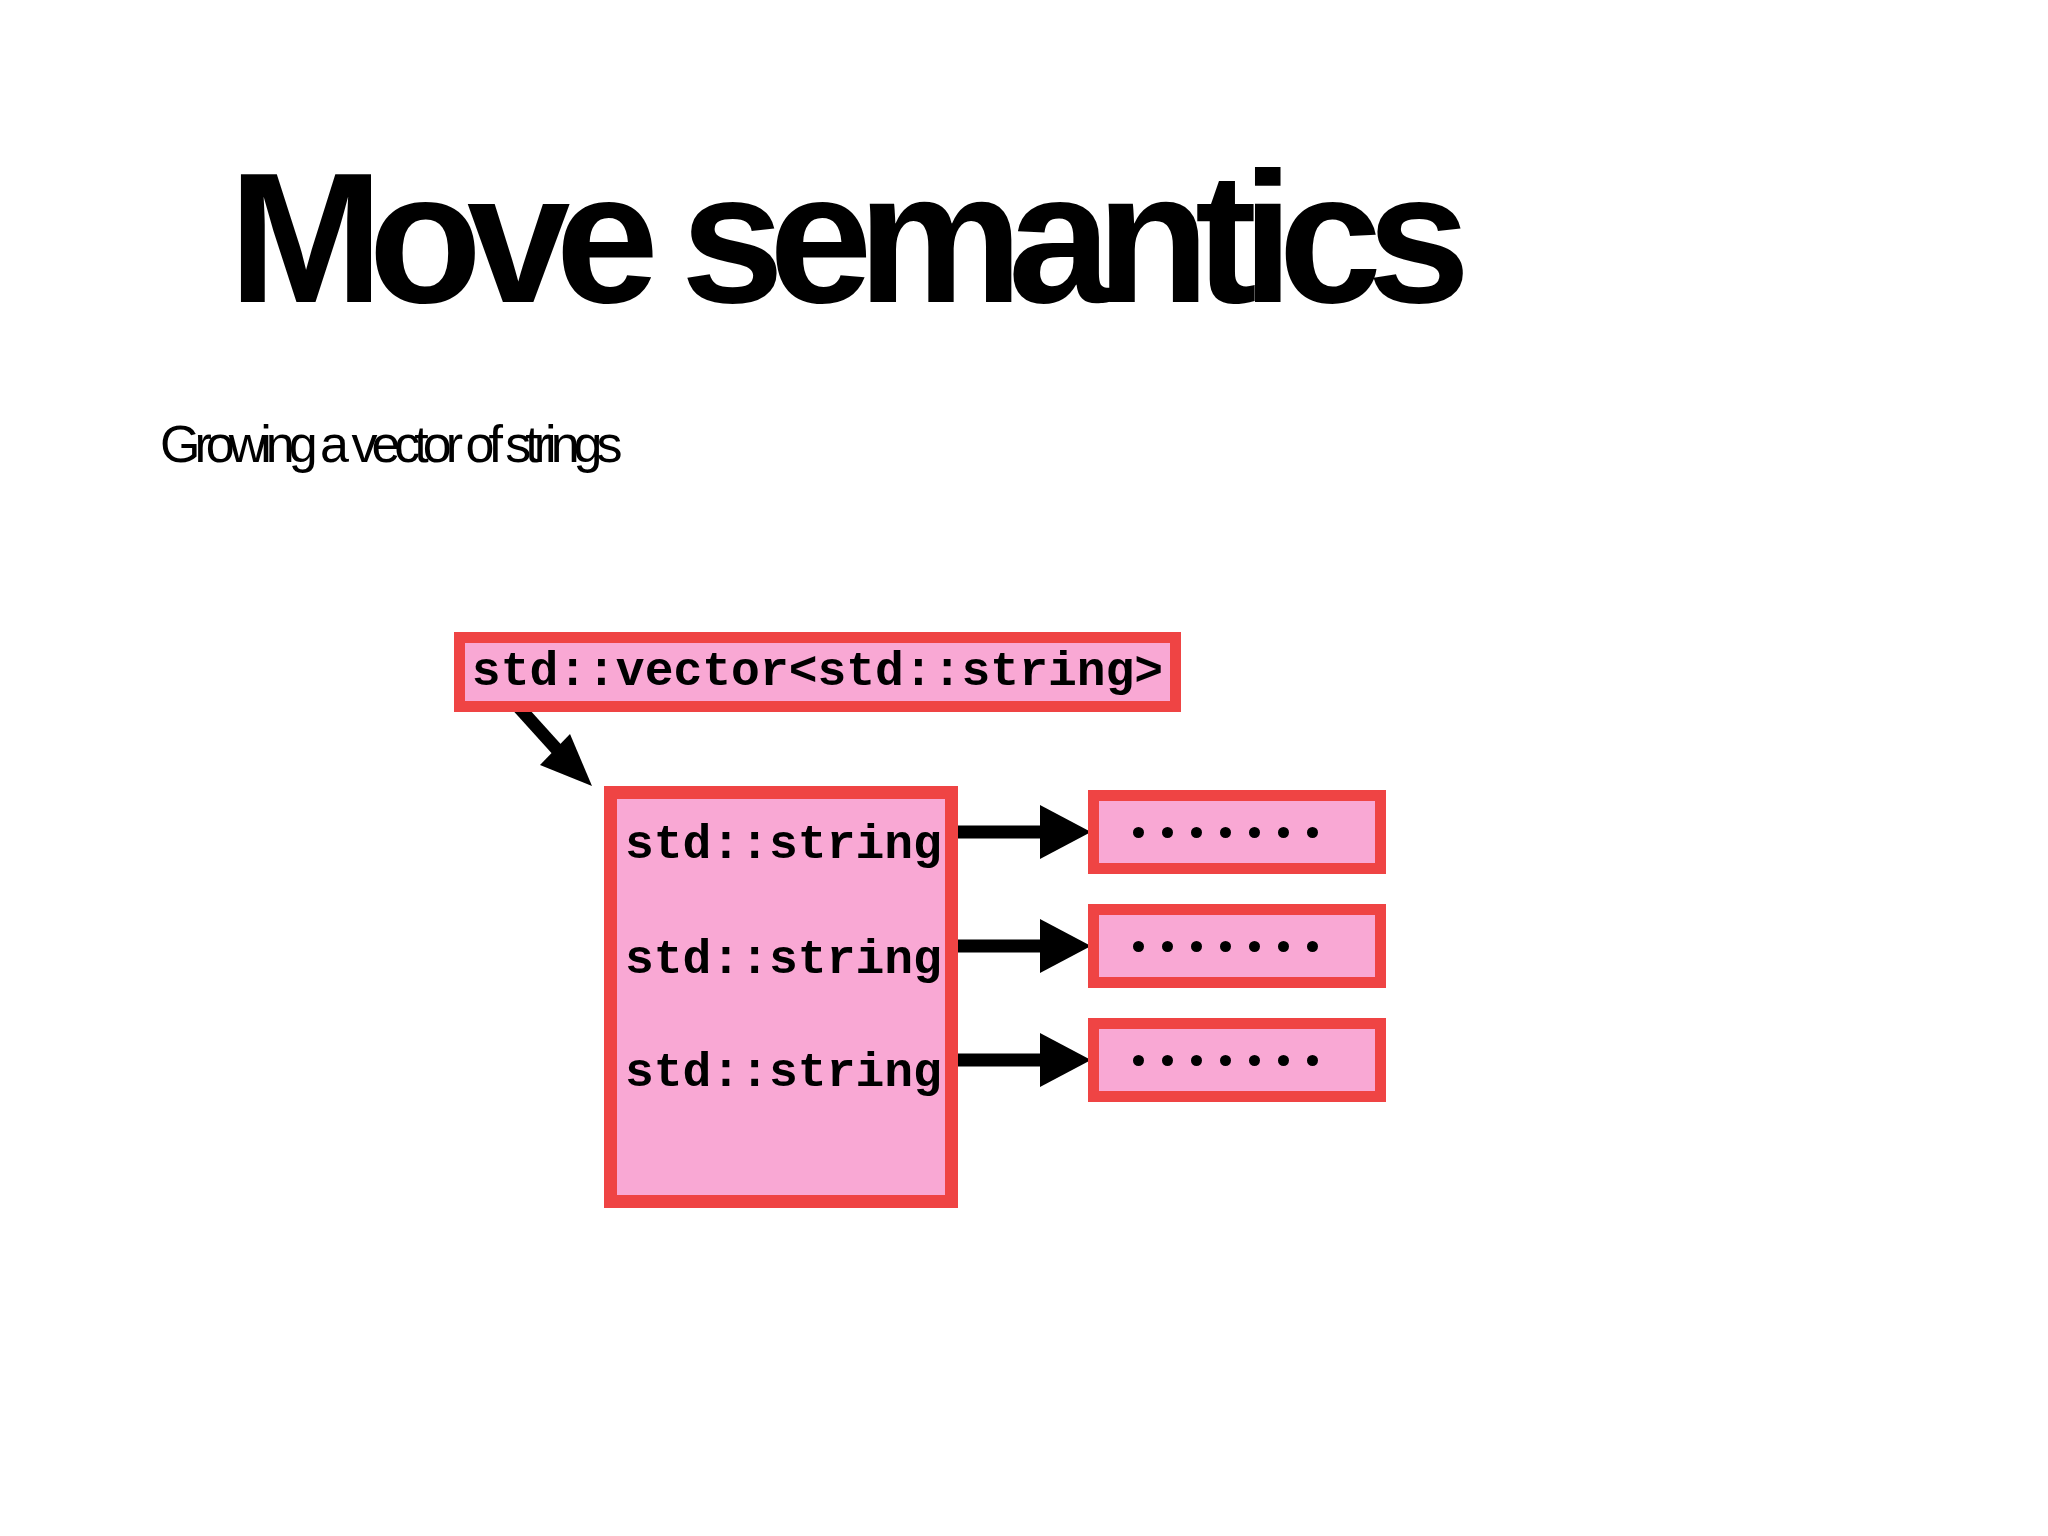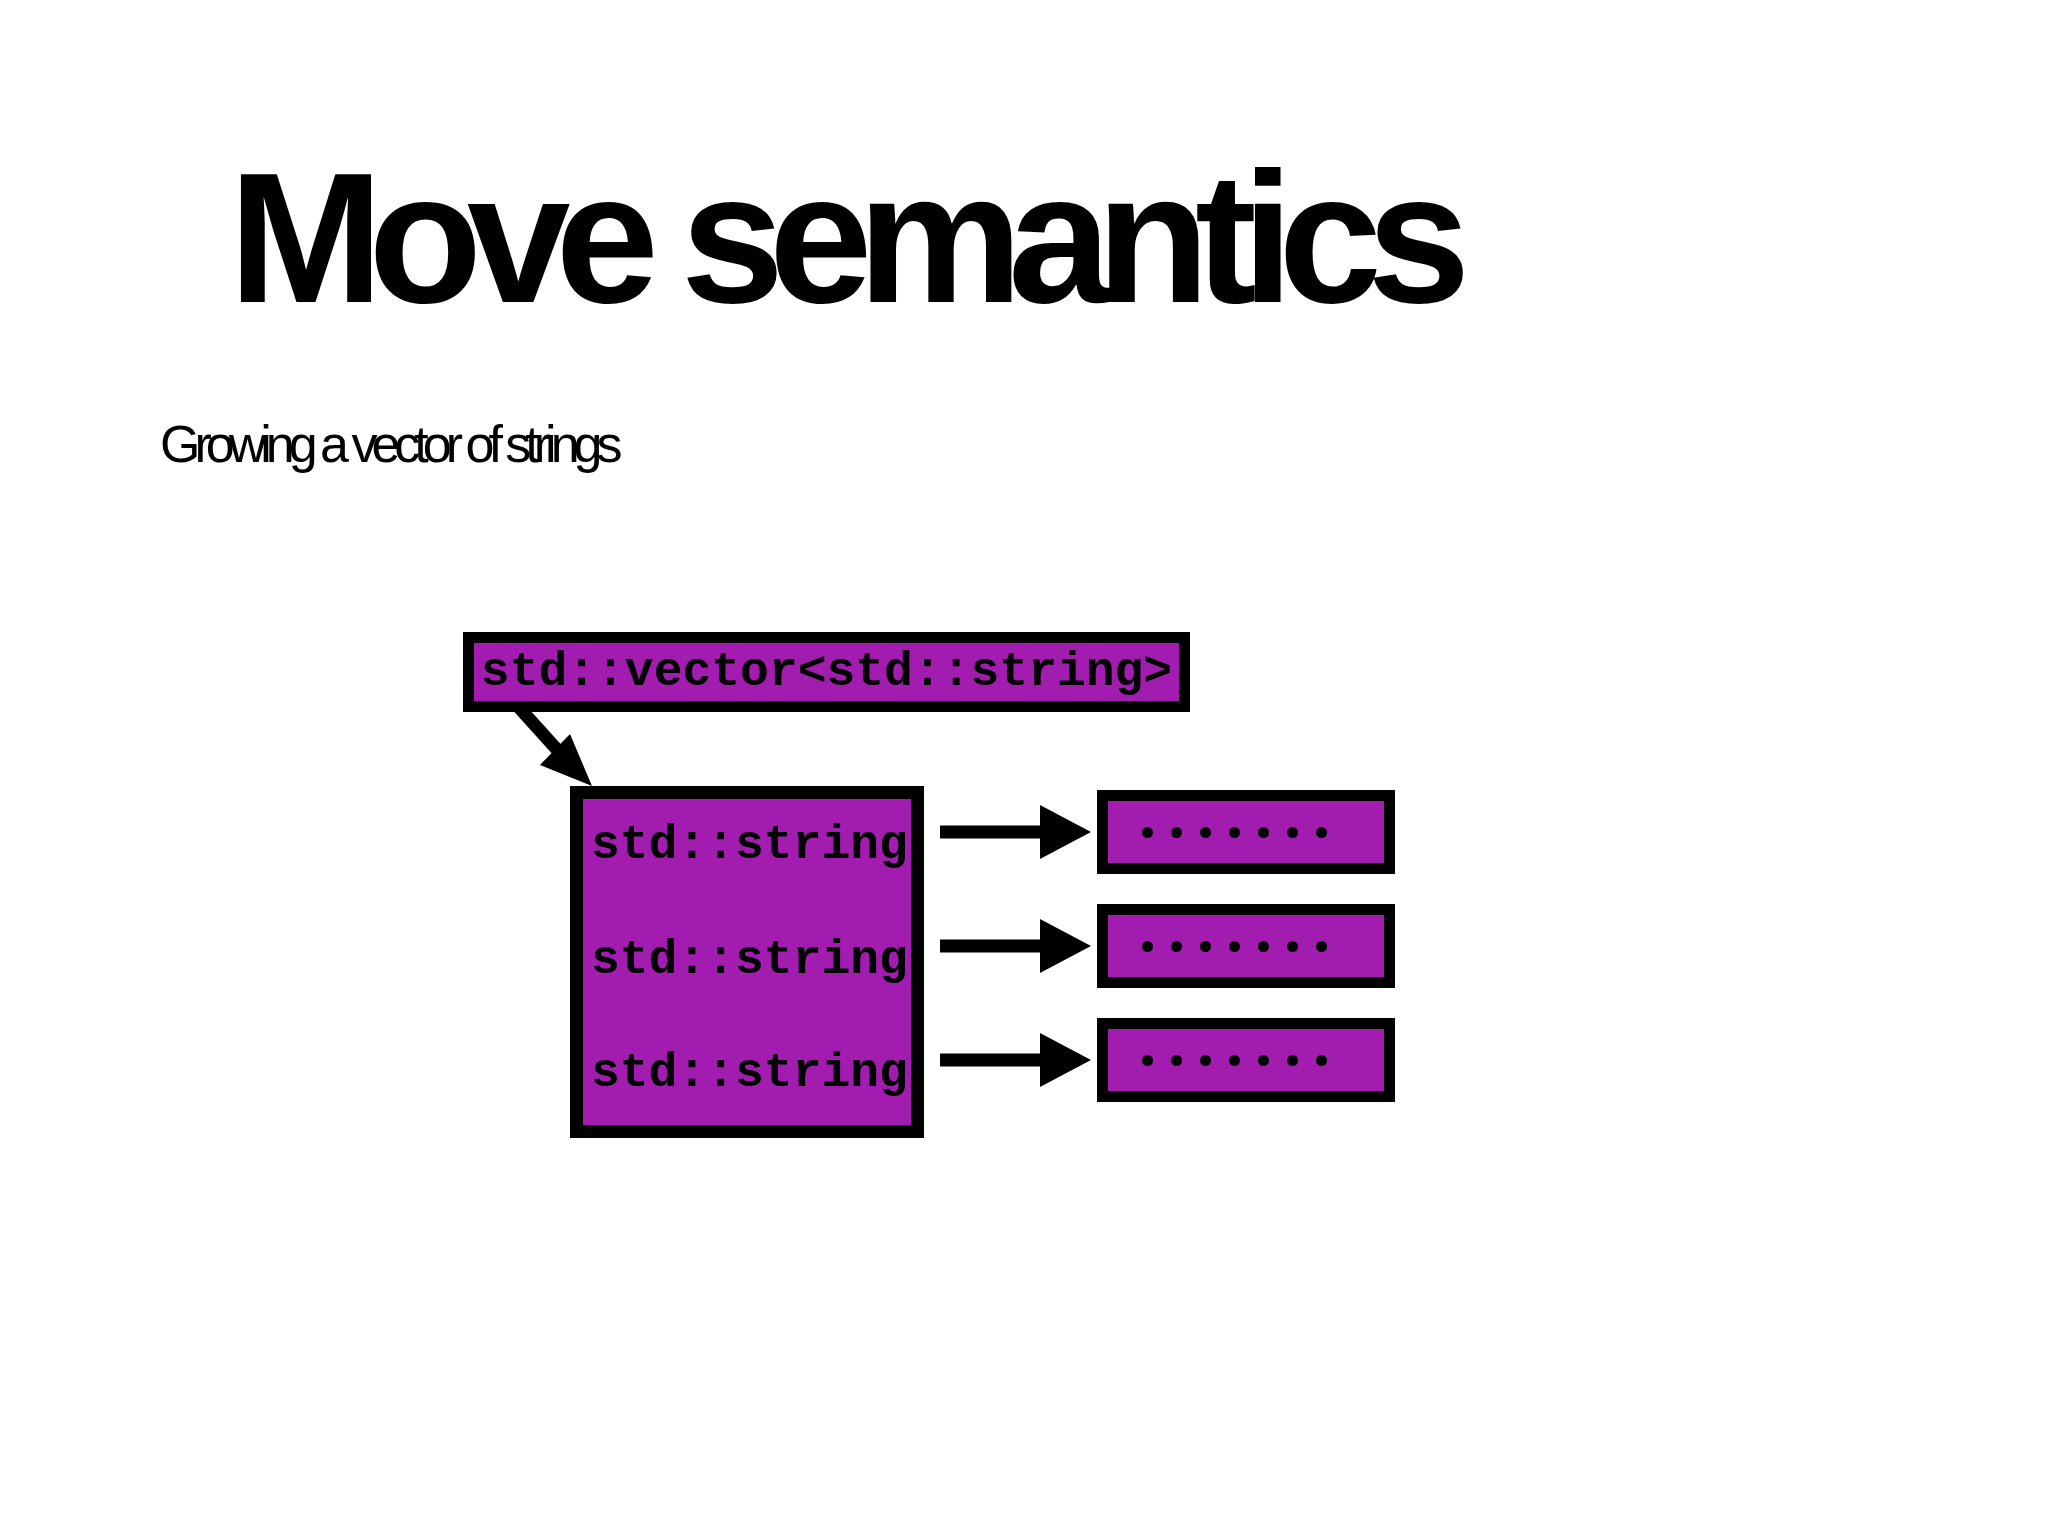--- a/index.html
+++ b/index.html
@@ -38,44 +38,43 @@
     position: absolute;
     top: 0; left: 0;
     width: 2048px; height: 1536px;
     z-index: 1;
     pointer-events: none;
   }
   .arrows line { stroke: #000000; stroke-width: 13; }
   .arrows polygon { fill: #000000; }
   .box {
     position: absolute;
-    background: #a21caf;
-    border: 11px solid #000000;
+    background: #f9a8d4;
+    border: 11px solid #ef4444;
     z-index: 2;
-    margin-left: 9px;
   }
   .mono {
     font-family: "Liberation Mono", "DejaVu Sans Mono", monospace;
     font-weight: 700;
     font-size: 48px;
     white-space: nowrap;
   }
   .vector-box {
     left: 454px; top: 632px;
     width: 727px; height: 80px;
   }
   .vector-box .label {
     display: block;
     width: 100%; height: 58px;
     line-height: 58px;
     text-align: center;
   }
   .storage-box {
-    left: 561px; top: 786px;
-    width: 354px; height: 352px;
+    left: 604px; top: 786px;
+    width: 354px; height: 422px;
     border-width: 13px;
   }
   .row-label {
     position: absolute;
     left: 8px;
     height: 50px; line-height: 50px;
   }
   .row-0 { top: 21px; }
   .row-1 { top: 136px; }
   .row-2 { top: 249px; }

